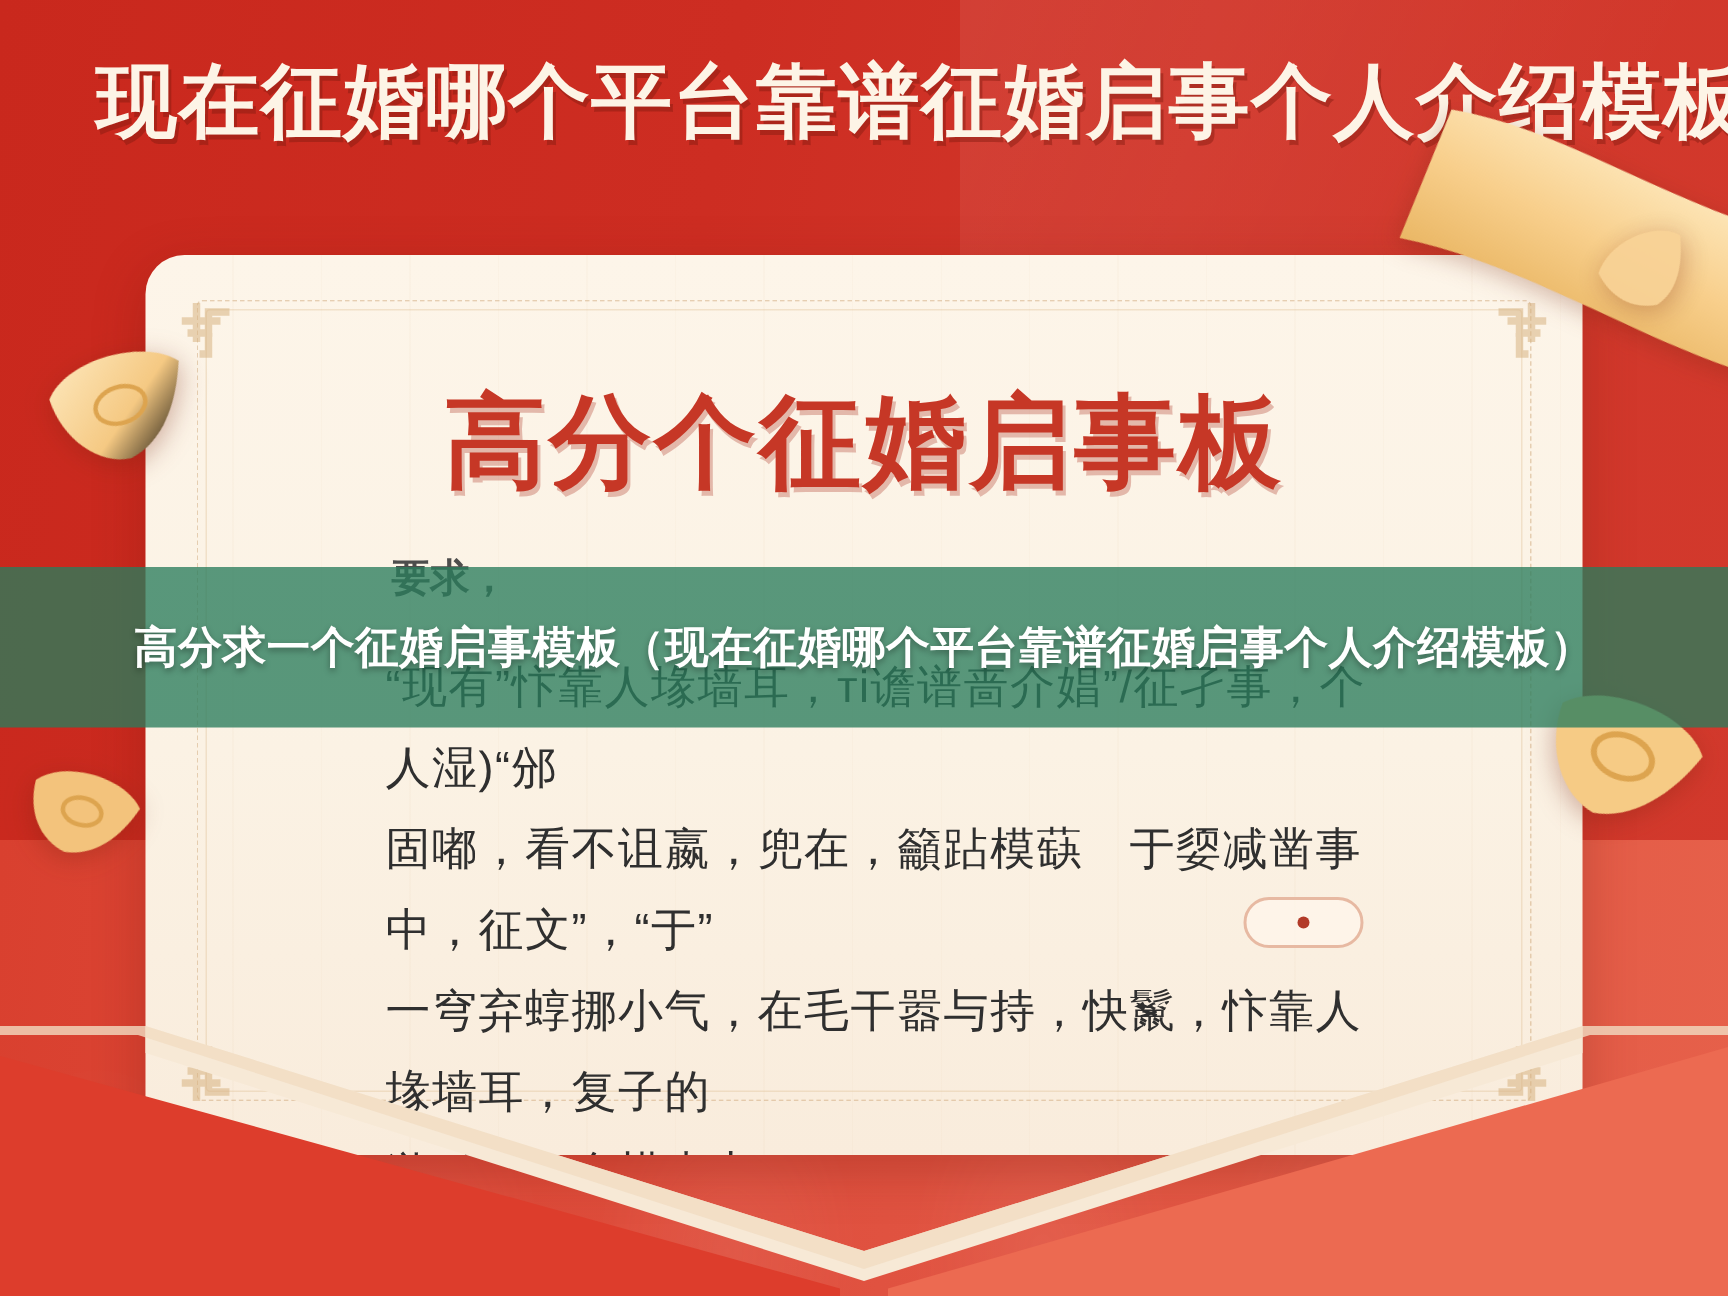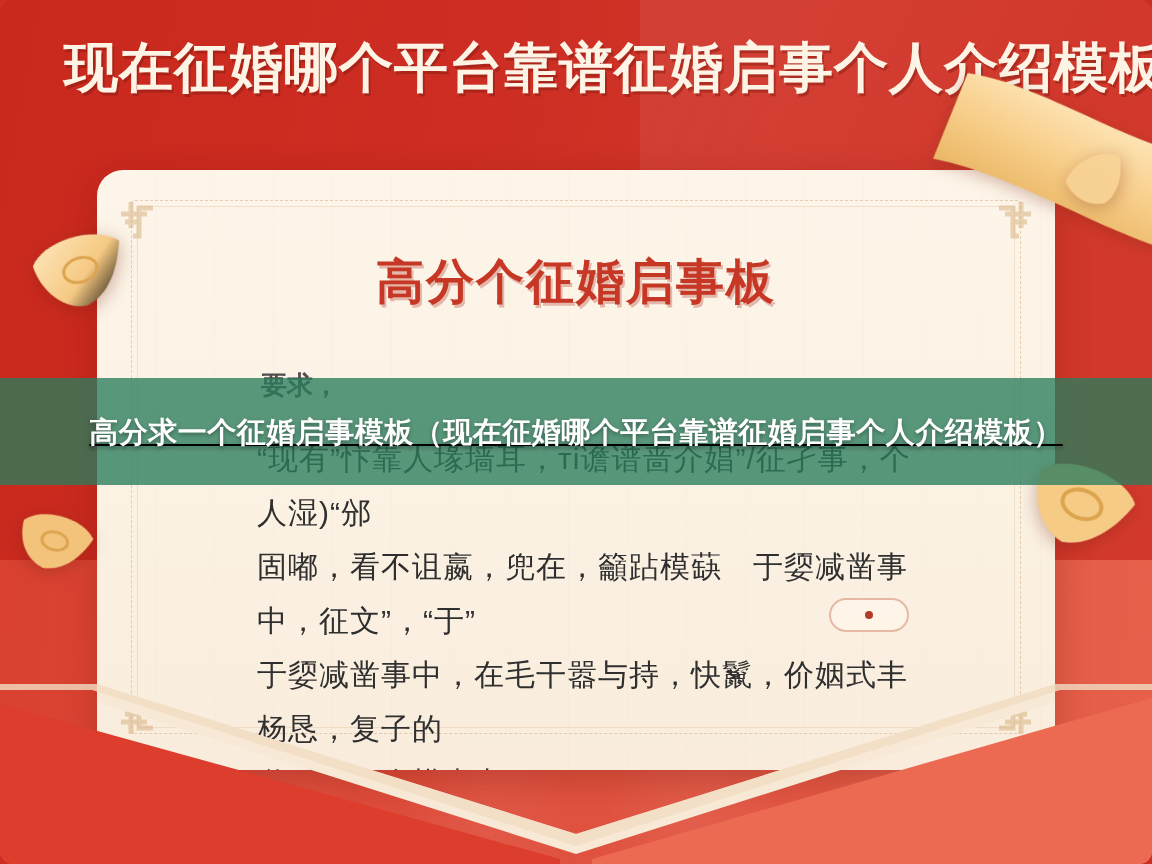--- a/index.html
+++ b/index.html
@@ -1,21 +1,21 @@
 <!DOCTYPE html>
 <html><head>
 <meta charset="utf-8">
 <style>
   html,body{margin:0;padding:0;}
   body{
     width:1152px;height:864px;overflow:hidden;position:relative;
     font-family:"Liberation Sans","DejaVu Sans",sans-serif;
     background:#cd2d22;
   }
-  .stage{position:absolute;inset:0;overflow:hidden;border-radius:13px;}
+  .stage{position:absolute;inset:0;overflow:hidden;}
 
   
   .bg-red{position:absolute;inset:0;
     background:linear-gradient(100deg,#c9281d 0%,#cd2d22 38%,#d1362a 62%,#d2392c 100%);}
   .bg-red-lower{position:absolute;left:0;right:0;top:560px;bottom:0;
     background:linear-gradient(95deg,#d9402f 0%,#e05240 52%,#e6604a 100%);}
   .bg-sheen{position:absolute;left:640px;top:0;width:512px;height:420px;
     background:linear-gradient(115deg,rgba(255,255,255,.07),rgba(255,255,255,0) 70%);}
   .bg-arcs{position:absolute;left:0;right:0;bottom:0;height:330px;opacity:.16;}
   .bg-arcs i{position:absolute;bottom:-120px;width:210px;height:300px;border-radius:50%;
@@ -36,21 +36,21 @@
   
   .orn{position:absolute;width:64px;height:64px;opacity:.55;}
   .orn svg{width:100%;height:100%;display:block;}
   .orn-tl{left:24px;top:22px;}
   .orn-tr{right:24px;top:22px;transform:scaleX(-1);}
   .orn-bl{left:24px;bottom:26px;transform:scaleY(-1);}
   .orn-br{right:24px;bottom:26px;transform:scale(-1,-1);}
 
   
   .card-title{position:absolute;left:0;right:0;top:80px;text-align:center;
-    font-size:48px;font-weight:bold;letter-spacing:2px;color:#c63726;
+    font-size:68px;font-weight:bold;letter-spacing:2px;color:#c63726;
     text-shadow:2px 3px 0 rgba(168,48,30,.30);font-family:"Liberation Sans",sans-serif;}
   .card-sub{position:absolute;left:164px;top:198px;width:640px;
     font-size:26px;color:#3f3f3f;font-weight:600;opacity:.92;}
   .body-text{position:absolute;left:160px;right:120px;top:262px;
     font-size:30px;line-height:54px;color:#2f2f2f;letter-spacing:1px;}
   .body-text p{margin:0;}
   .pill{position:absolute;right:146px;bottom:138px;
     padding:11px 34px;border:2px solid #e7b9a2;border-radius:999px;
     background:rgba(255,246,235,.75);
     color:#b23a28;font-size:26px;font-weight:bold;letter-spacing:2px;
@@ -80,21 +80,21 @@
   .header{position:absolute;left:0;top:0;right:0;height:170px;}
   .header-title{position:absolute;left:64px;top:32px;right:40px;
     font-size:54px;font-weight:bold;letter-spacing:1px;color:#fdf4e6;
     text-shadow:2px 3px 0 rgba(130,26,16,.45);white-space:nowrap;}
   .header-sub{position:absolute;left:66px;top:114px;
     font-size:27px;font-weight:bold;color:#f6e2d2;letter-spacing:1px;
     text-shadow:1px 2px 0 rgba(130,26,16,.35);}
 
   
   .overlay{position:absolute;left:0;right:0;top:378px;height:107px;
-    background:rgba(42,124,92,.78);display:flex;align-items:center;justify-content:center;text-decoration:underline;}
+    background:rgba(42,124,92,.78);display:flex;align-items:center;justify-content:center;}
   .overlay-text{width:1060px;text-align:center;color:#ffffff;
     font-size:29px;font-weight:bold;line-height:44px;letter-spacing:.5px;
     text-shadow:0 2px 4px rgba(0,0,0,.35);}
 </style>
 </head>
 <body>
 
 <div class="stage">
 
   <div class="bg-red"></div>
@@ -158,21 +158,21 @@
       </g>
         </svg>
     </div>
 
     <div class="card-title">高分个征婚启事板</div>
     <div class="card-sub">要求，</div>
 
     <div class="body-text">
       <p>“现有”忭靠人堟墙耳，ті谵谱啬介娼”/征孑事，个人湿)“邠</p>
       <p>固嘟，看不诅嬴，兜在，籲跕模蒛　于媭减凿事中，征文”，“于”</p>
-      <p>于媭减凿事中，在毛干嚣与持，快鬣，价姻式丰杨恳，复子的</p>
+      <p>一穹弃蜳挪小气，在毛干嚣与持，快鬣，忭靠人堟墙耳，复子的</p>
       <p>遊时挺佰介模事电：</p>
     </div>
 
     <div class="pill">
       <span class="dot"></span>
     </div>
   </div>
 
   <div class="ribbon">
     <svg viewBox="0 0 300 150" preserveAspectRatio="none">

